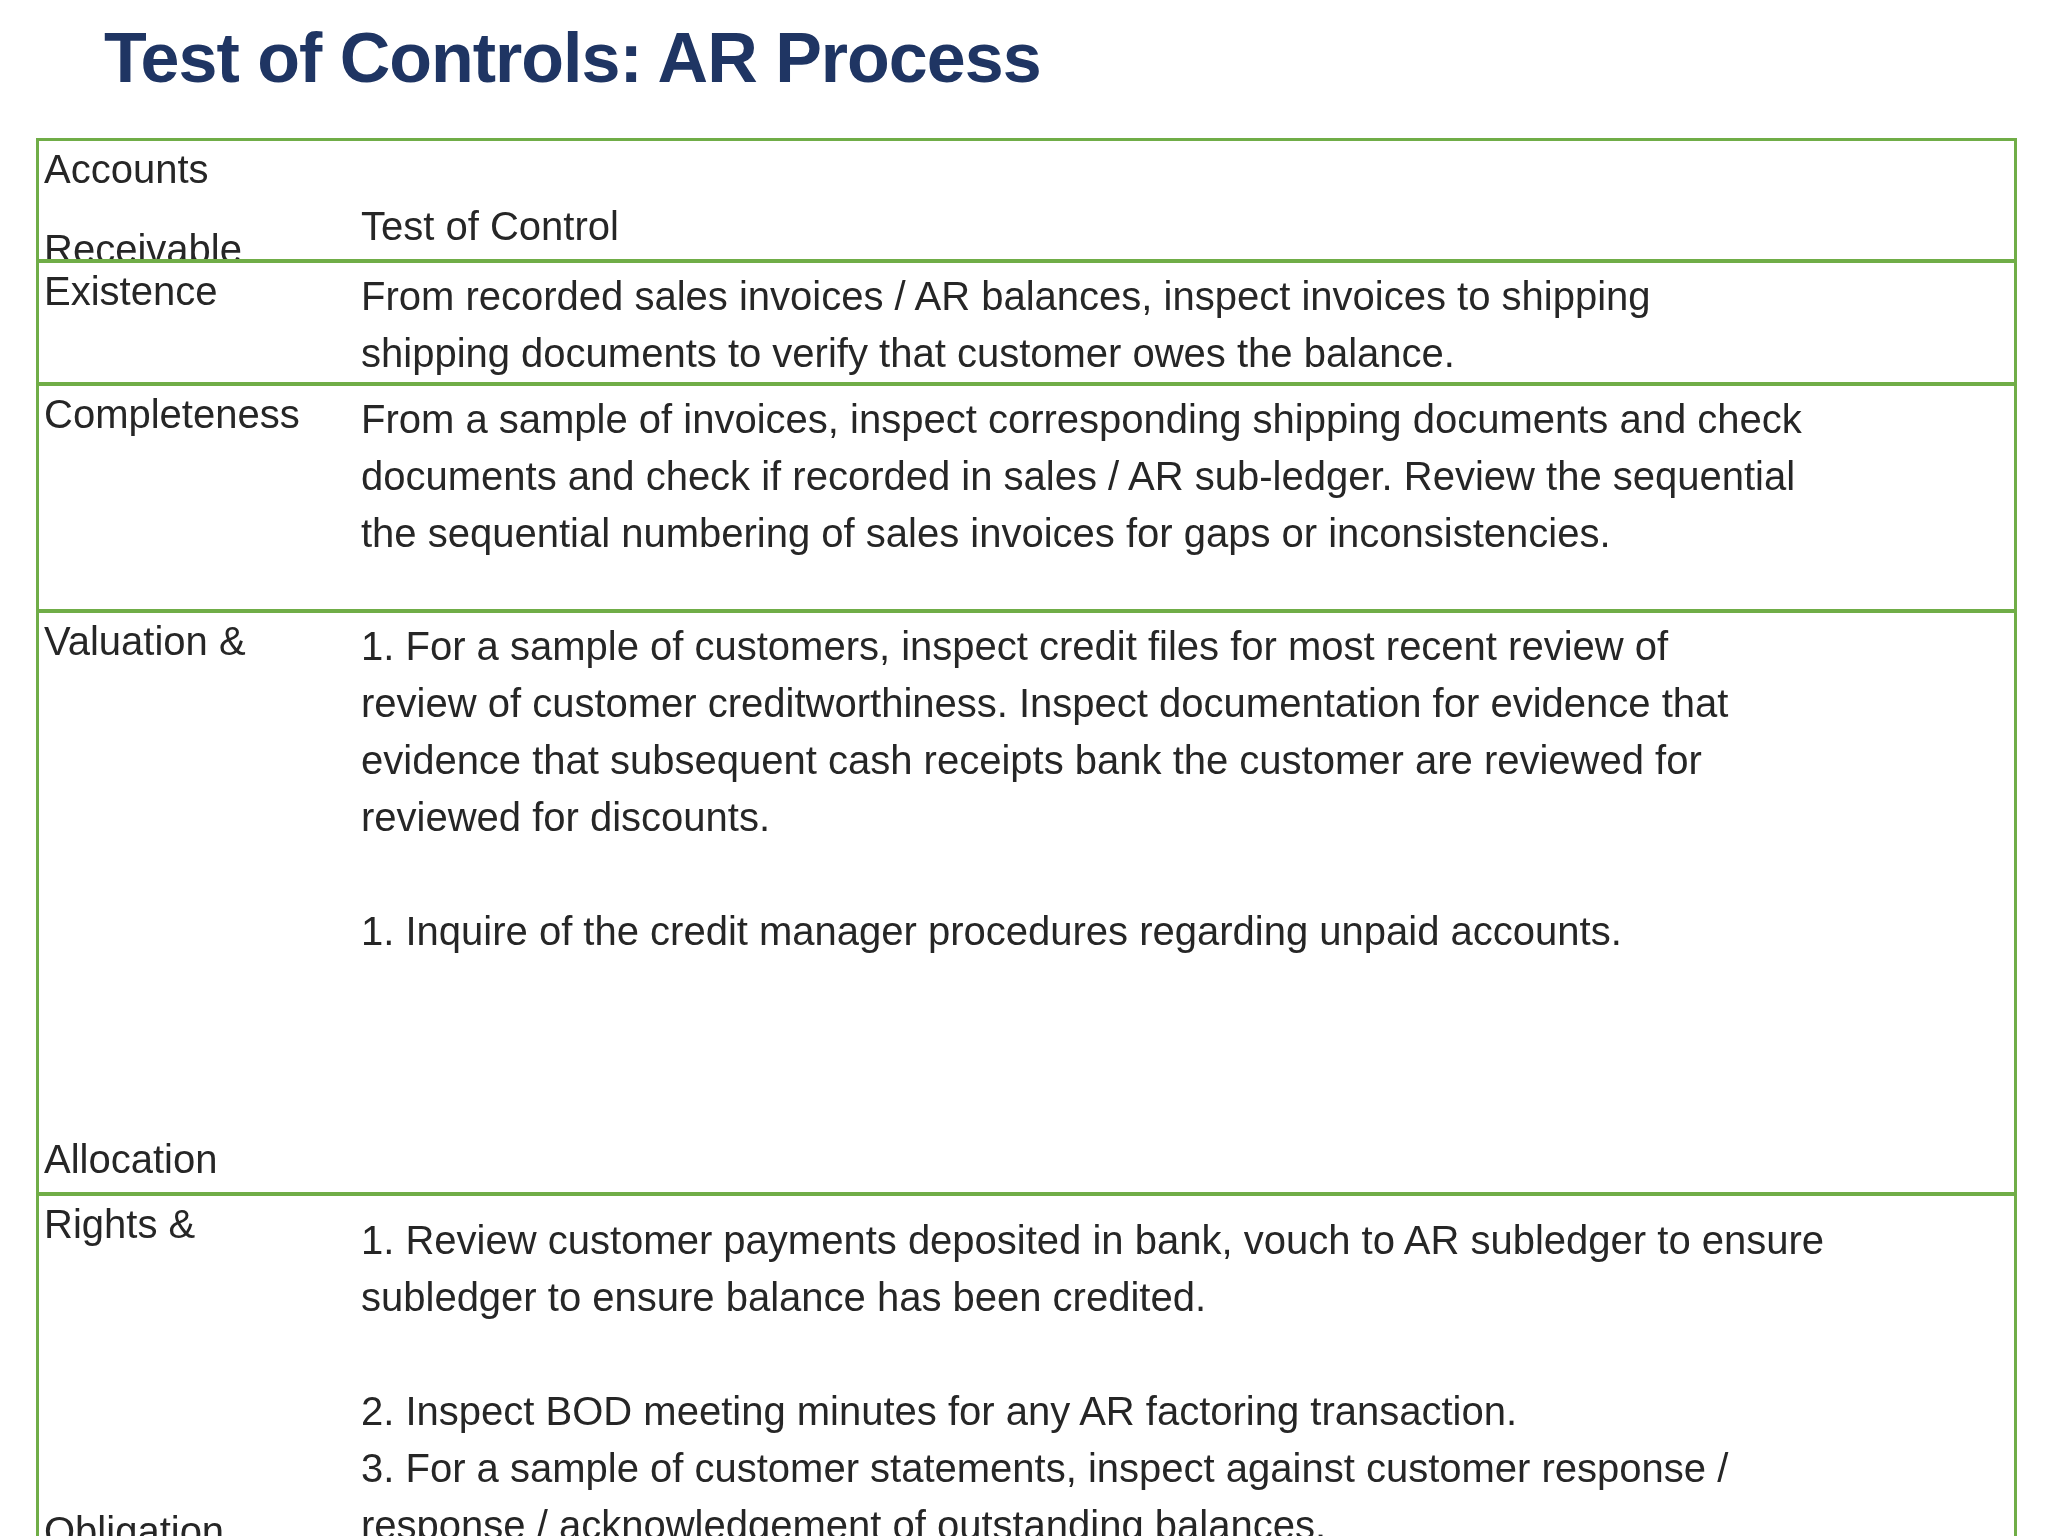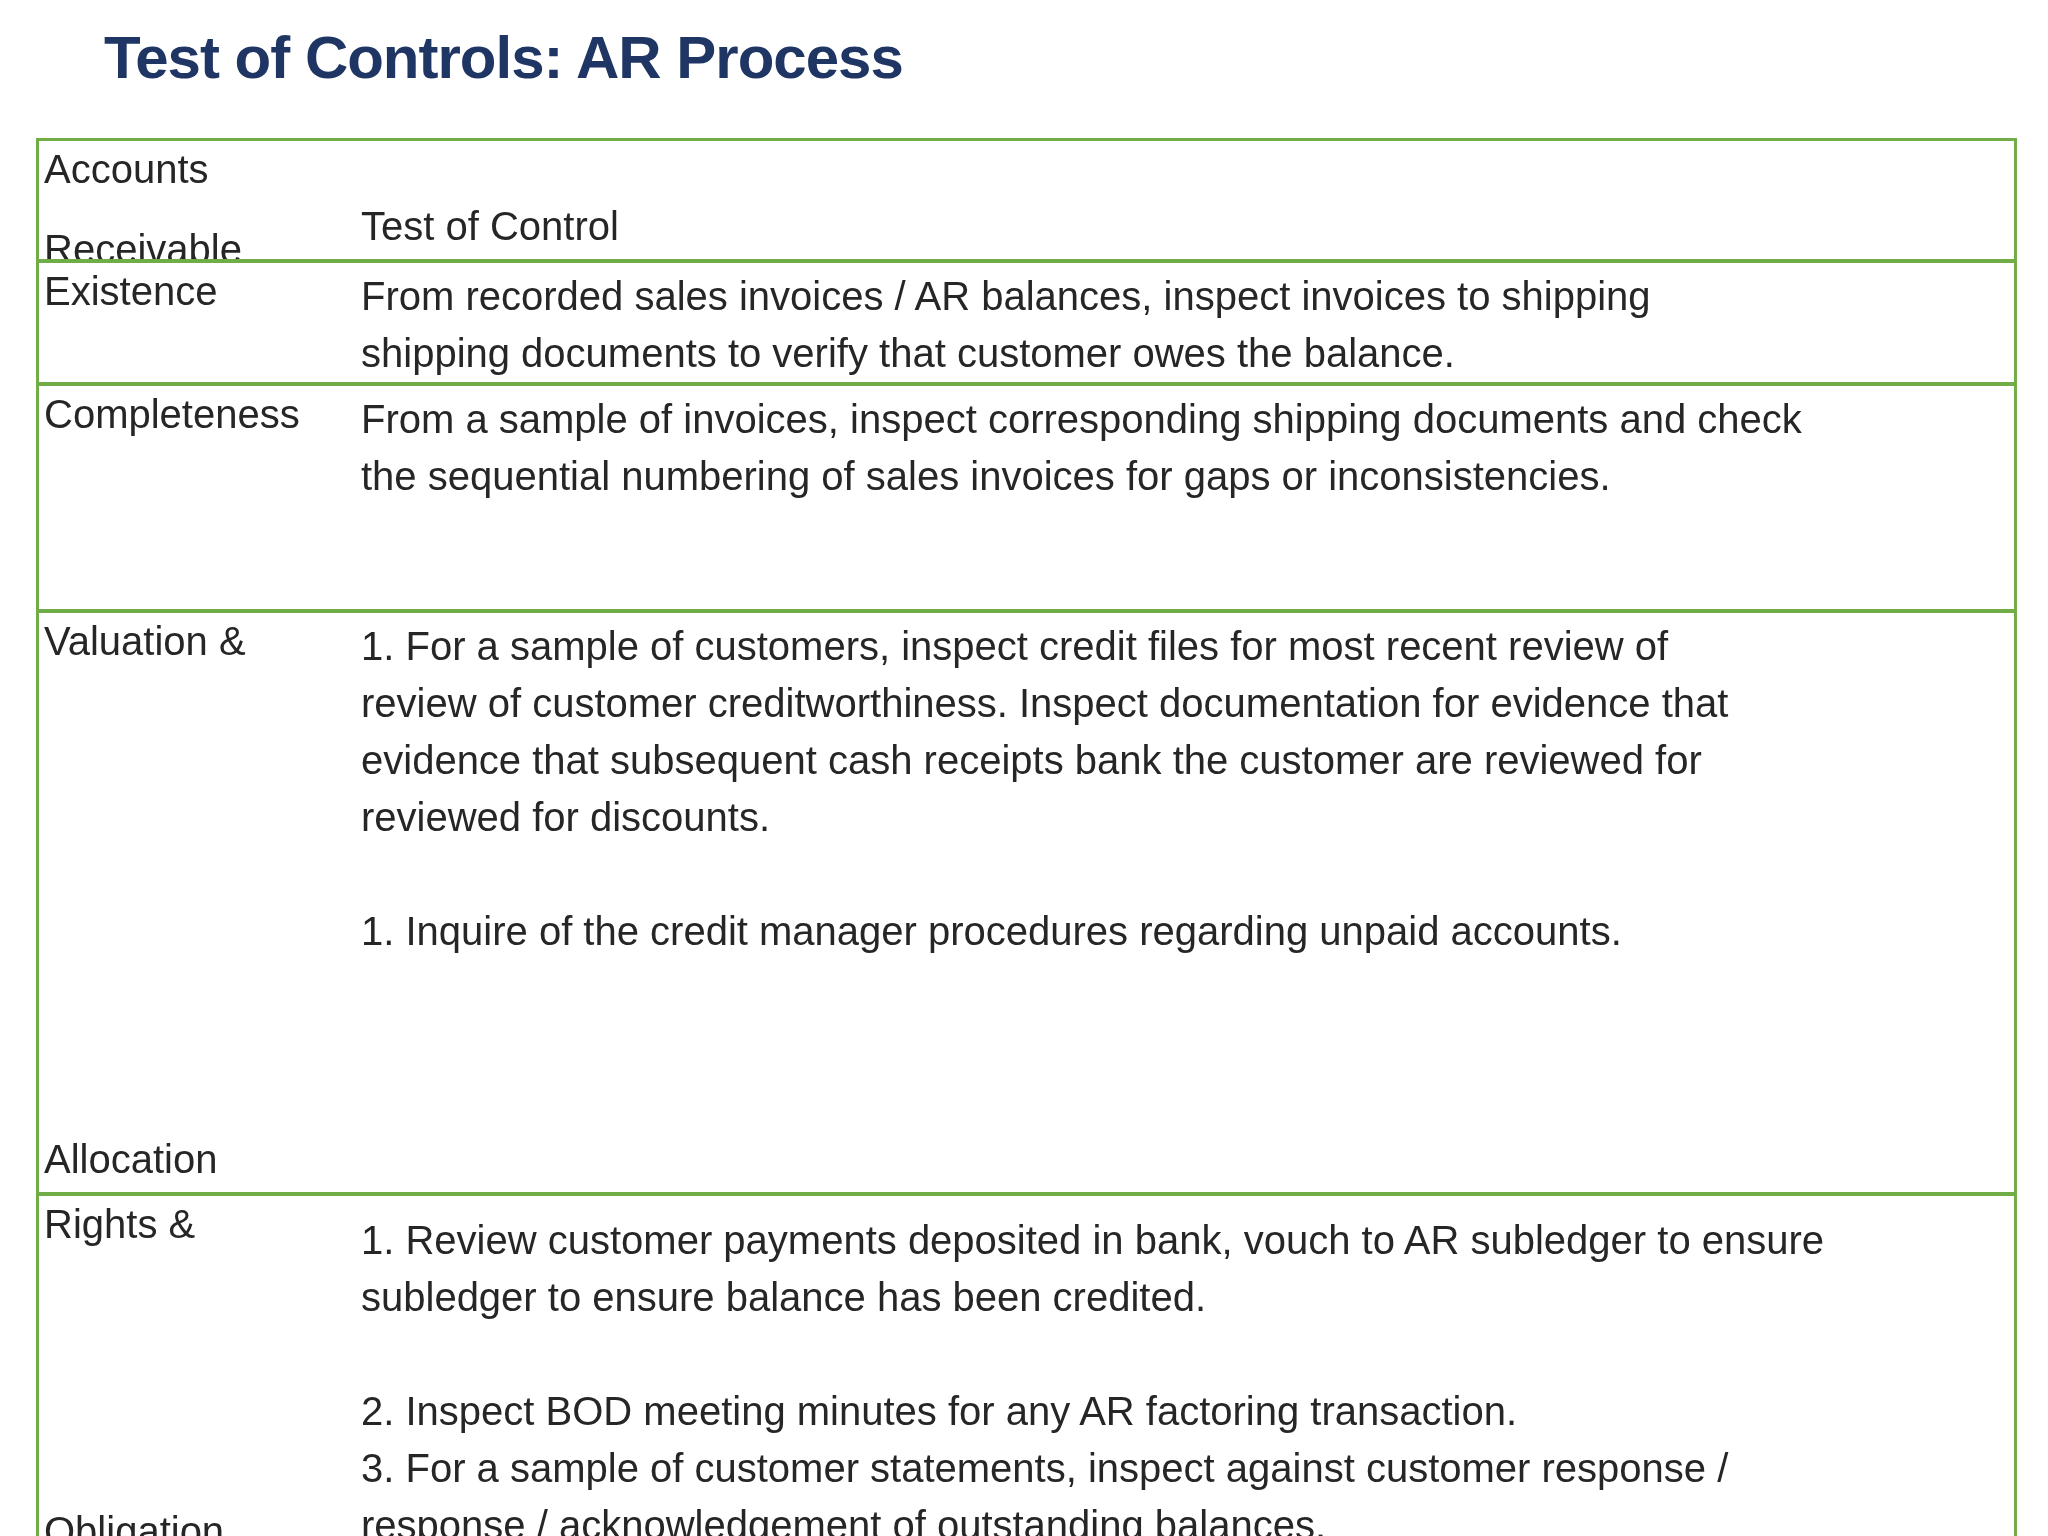--- a/index.html
+++ b/index.html
@@ -13,21 +13,21 @@
     height: 1536px;
     overflow: hidden;
     background: #ffffff;
     font-family: "Liberation Sans", sans-serif;
   }
   .slide { position: relative; width: 2048px; height: 1536px; background: #ffffff; }
   .title {
     position: absolute;
     left: 104px;
     top: 20px;
-    font-size: 60px;
+    font-size: 70px;
     line-height: 76px;
     font-weight: 700;
     letter-spacing: -1px;
     color: var(--title-color);
     white-space: nowrap;
   }
   .table {
     position: absolute;
     left: 36px;
     top: 138px;
@@ -105,20 +105,21 @@
           <div class="line">shipping documents to verify that customer owes the balance.</div>
         </div>
     </div>
 
     <div class="row r2">
       <div class="cell c1">
           <div class="line">Completeness</div>
         </div>
       <div class="cell c2">
           <div class="line">From a sample of invoices, inspect corresponding shipping documents and check</div>
+          <div class="line">documents and check if recorded in sales / AR sub-ledger. Review the sequential</div>
           <div class="line">the sequential numbering of sales invoices for gaps or inconsistencies.</div>
         </div>
     </div>
 
     <div class="row r3">
       <div class="cell c1">
           <div class="line">Valuation &amp;</div>
           <div class="line">Allocation</div>
         </div>
       <div class="cell c2">

